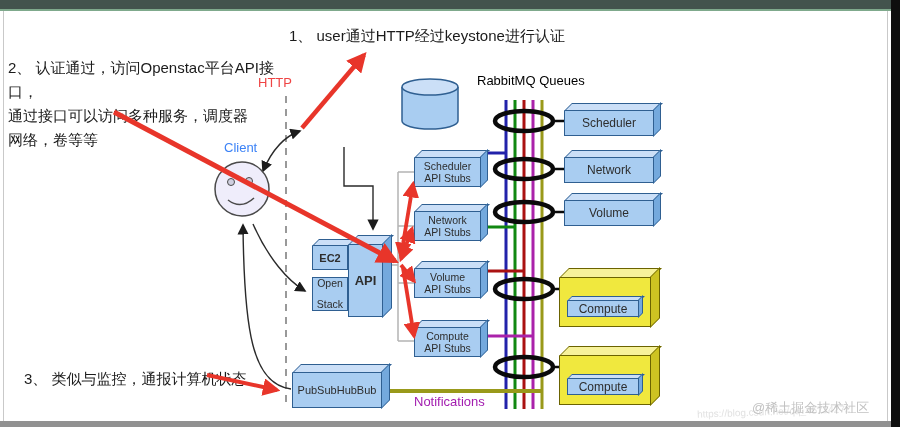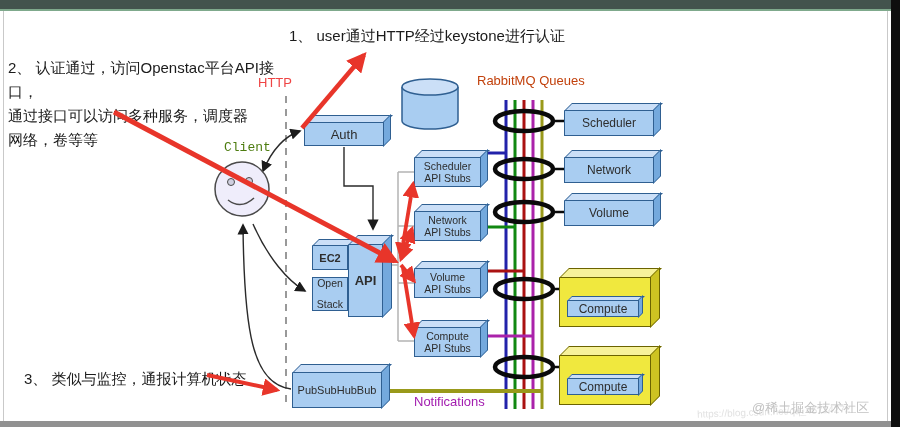--- a/index.html
+++ b/index.html
@@ -8,21 +8,21 @@
   
   .topbar{position:absolute;left:0;top:0;width:900px;height:9px;background:#43534d;
           border-bottom:2px solid #7fa98c;z-index:10;}
   .rightstrip{position:absolute;left:891px;top:0;width:9px;height:427px;background:#0e0e0e;z-index:10;}
   .bottomstrip{position:absolute;left:0;top:421px;width:891px;height:6px;background:#919191;z-index:10;}
   .edge-l{position:absolute;left:3px;top:11px;width:1px;height:410px;background:#c9c9c9;z-index:9;}
   .edge-r{position:absolute;left:887px;top:11px;width:1px;height:410px;background:#c9c9c9;z-index:9;}
   
   .txt{position:absolute;color:#1b1b1b;white-space:pre-line;z-index:4;}
   .note{font-size:15px;line-height:24px;}
-  .small-label{font-size:13px;color:#c2410c;white-space:nowrap;}
+  .small-label{font-size:13px;color:#000000;white-space:nowrap;}
   
   .b3d{position:absolute;box-sizing:border-box;background:#a9cdf1;border:1.5px solid #2f5f91;
        display:flex;align-items:center;justify-content:center;z-index:2;}
   .b3d .top{position:absolute;left:-1.5px;top:calc(-1 * var(--d));width:calc(100% + 3px);
        height:var(--d);box-sizing:border-box;background:#cbdff7;border:1.5px solid #2f5f91;
        transform:skewX(-45deg);transform-origin:0 100%;}
   .b3d .side{position:absolute;left:100%;top:-1.5px;width:var(--d);height:calc(100% + 3px);
        box-sizing:border-box;background:#74a9dd;border:1.5px solid #2f5f91;
        transform:skewY(-45deg);transform-origin:0 0;}
   .b3d .lbl{position:relative;z-index:2;color:#2d2d2d;text-align:center;white-space:pre-line;}
@@ -105,25 +105,20 @@
     </g>
 
     <g>
       <circle cx="242" cy="189" r="27" fill="#efedfb" stroke="#4a4a4a" stroke-width="1.5"></circle>
       <circle cx="231" cy="182" r="3.5" fill="#cfcfdf" stroke="#4a4a4a" stroke-width="1"></circle>
       <circle cx="249" cy="181" r="3.5" fill="#cfcfdf" stroke="#4a4a4a" stroke-width="1"></circle>
       <path d="M228,200 Q241,210 254,198" fill="none" stroke="#4a4a4a" stroke-width="1.5"></path>
     </g>
   </svg>
 
-  <div class="b3d" style="--d:8px;left:304px;top:122px;width:80px;height:24px;">
-    <span class="top"></span>
-    <span class="side"></span>
-    <span class="lbl" style="font-size:13px;">Auth</span>
-  </div>
 
   <div class="b3d" style="--d:7px;left:312px;top:245px;width:36px;height:25px;">
     <span class="top"></span>
     <span class="lbl" style="font-size:11px;font-weight:bold;">EC2</span>
   </div>
 
   <div class="b3d" style="--d:7px;left:312px;top:277px;width:36px;height:34px;">
     <span class="lbl" style="font-size:10.5px;line-height:21px;">Open
 Stack</span>
   </div>
@@ -203,21 +198,21 @@
     <span class="lbl" style="font-size:11px;">PubSubHubBub</span>
   </div>
 
   <div class="txt note" style="left:289px;top:24px;">1、 user通过HTTP经过keystone进行认证</div>
   <div class="txt note" style="left:8px;top:56px;width:280px;">2、 认证通过，访问Openstac平台API接口，
 通过接口可以访问多种服务，调度器
 网络，卷等等</div>
   <div class="txt note" style="left:24px;top:367px;">3、 类似与监控，通报计算机状态</div>
 
   <div class="txt small-label" style="left:258px;top:75px;color:#ef4444;">HTTP</div>
-  <div class="txt small-label" style="left:224px;top:140px;color:#4d7c0f;font-family:Liberation Mono, monospace;">Client</div>
+  <div class="txt small-label" style="left:224px;top:140px;color:#3b82f6;">Client</div>
   <div class="txt small-label" style="left:477px;top:73px;">RabbitMQ Queues</div>
   <div class="txt small-label" style="left:414px;top:394px;color:#a21caf;">Notifications</div>
 
   <svg id="svg-top" width="900" height="427" viewBox="0 0 900 427">
     <defs>
       <marker id="ah-red" viewBox="0 0 10 10" refX="8" refY="5" markerWidth="4.4" markerHeight="4.4" orient="auto-start-reverse">
           <path d="M0,0 L10,5 L0,10 z" fill="#e8352a"></path>
         </marker>
     </defs>
     <g stroke="#e8352a" fill="none">

